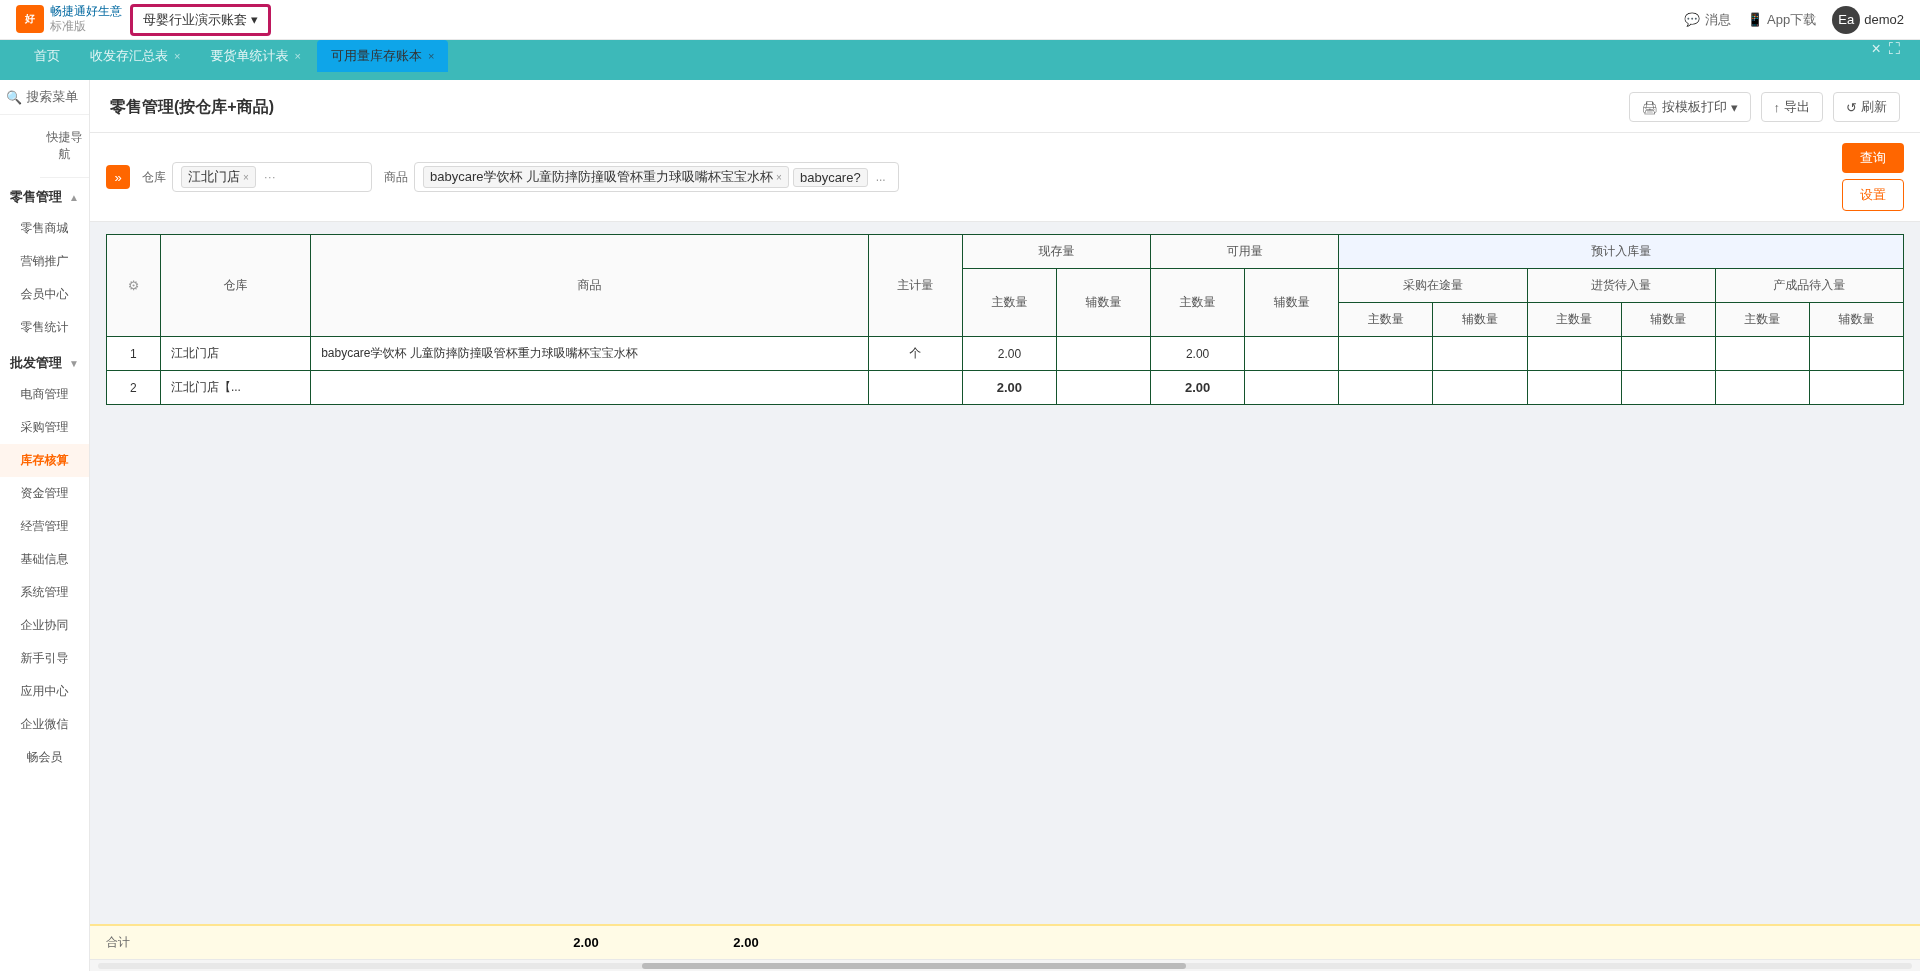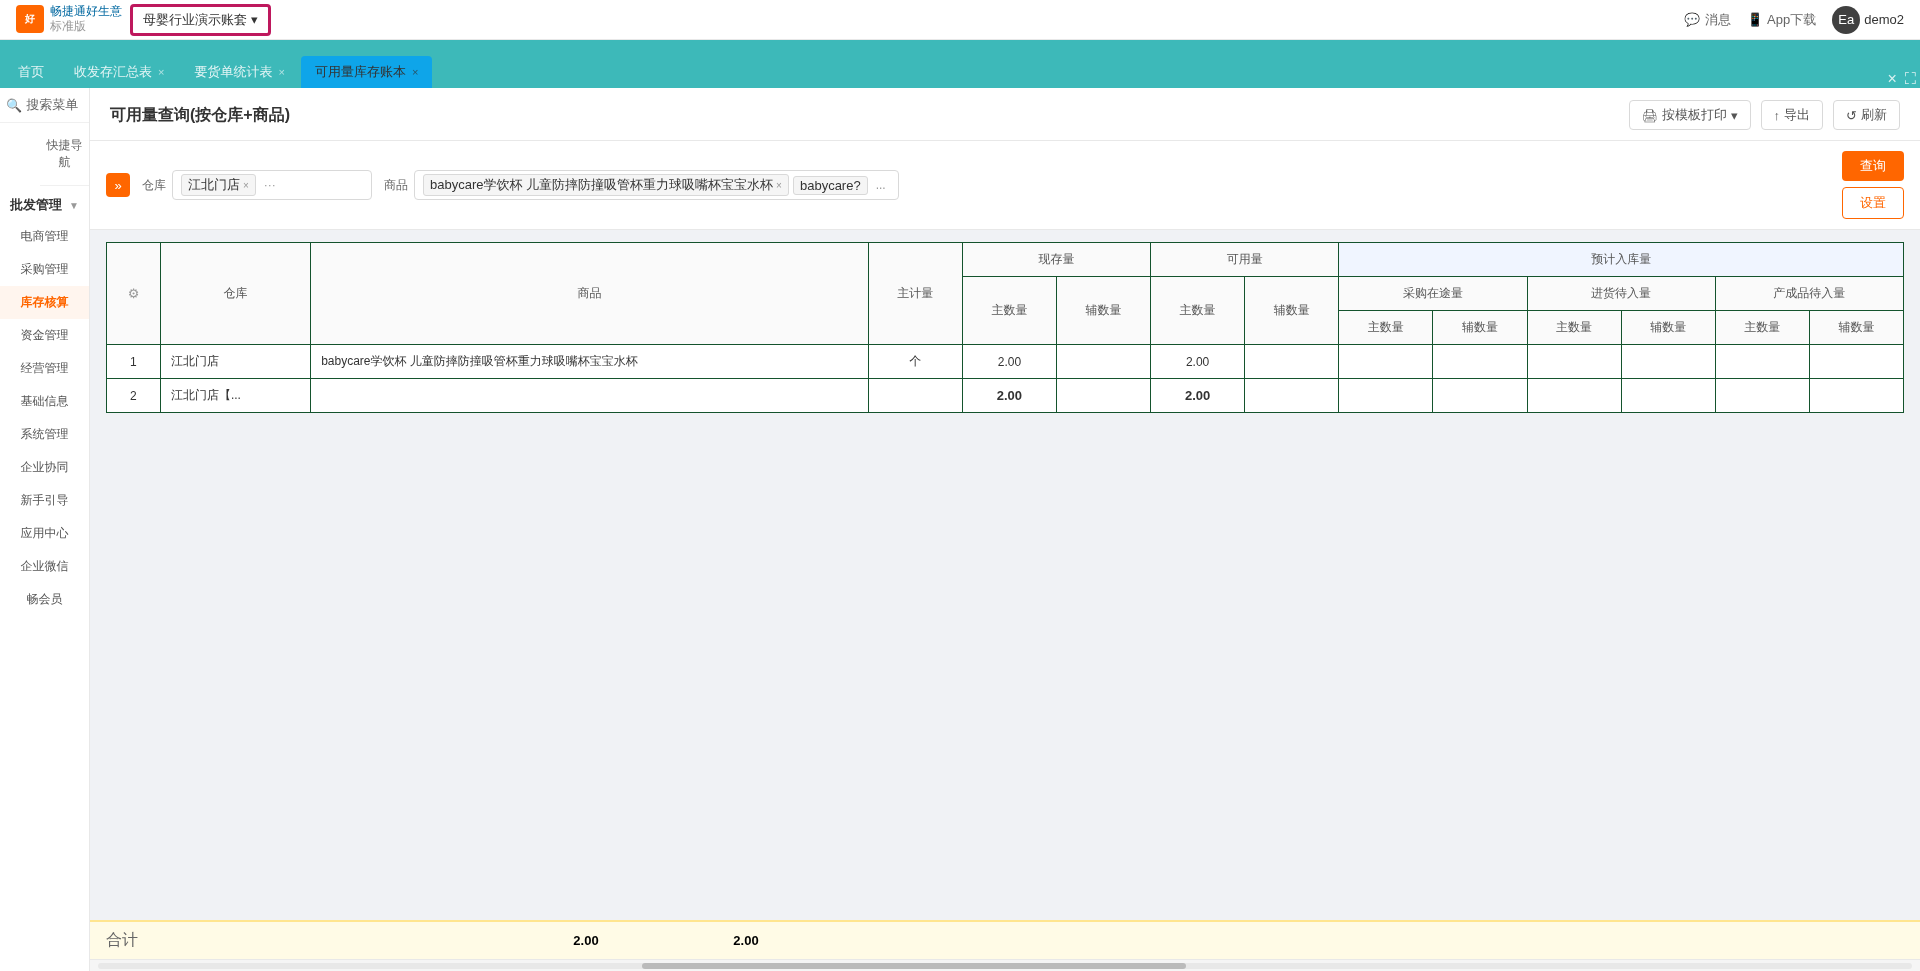--- a/index.html
+++ b/index.html
@@ -27,25 +27,25 @@
       border: 3px solid #be185d; border-radius: 4px; cursor: pointer; background: #fff;
       color: #333; font-size: 13px;
     }
     .top-bar-right { display: flex; align-items: center; gap: 16px; }
     .top-right-item { display: flex; align-items: center; gap: 4px; cursor: pointer; color: #666; font-size: 13px; }
     .avatar { width: 28px; height: 28px; border-radius: 50%; background: #404040; display: flex; align-items: center; justify-content: center; color: #fff; font-size: 11px; }
     .username { color: #333; }
 
     
     .tab-bar {
-      height: 48px;
+      height: 40px;
       background: #3db9b9;
       display: flex;
-      align-items: flex-end;
-      padding: 0 4px;
+      align-items: flex-start;
+      padding: 0 20px;
       gap: 2px;
     }
     .tab {
       display: flex; align-items: center; gap: 6px;
       padding: 6px 14px;
       border-radius: 4px 4px 0 0;
       cursor: pointer;
       font-size: 13px;
       color: rgba(255,255,255,0.85);
       background: transparent;
@@ -186,21 +186,21 @@
     .settings-icon { color: #999; cursor: pointer; }
     .row-num { color: #999; }
 
     
     .table-footer {
       background: #fffbe6;
       border-top: 2px solid #ffe58f;
       padding: 8px 16px;
       display: flex; align-items: center;
     }
-    .footer-label { color: #666; font-size: 16px; padding-right: 10px; min-width: 120px; }
+    .footer-label { color: #666; font-size: 12px; padding-right: 10px; min-width: 120px; }
     .footer-cell { min-width: 80px; text-align: center; }
 
     .scrollbar-area {
       height: 12px; background: #f5f5f5; border-top: 1px solid #e8e8e8;
       display: flex; align-items: center; padding: 0 8px;
     }
     .scrollbar-track {
       flex: 1; height: 6px; background: #e8e8e8; border-radius: 3px; position: relative;
     }
     .scrollbar-thumb {
@@ -269,20 +269,30 @@
 
 <div class="main-layout">
 
   <div class="sidebar">
     <div class="sidebar-search">
       <span>🔍</span>
       <span>搜索菜单</span>
     </div>
     <div class="sidebar-nav">
       <div class="sidebar-nav-item">快捷导航</div>
+    </div>
+    <div class="sidebar-section">
+      <div class="sidebar-section-header">
+        <span>零售管理</span>
+        <span class="arrow">▲</span>
+      </div>
+      <div class="sidebar-item">零售商城</div>
+      <div class="sidebar-item">营销推广</div>
+      <div class="sidebar-item">会员中心</div>
+      <div class="sidebar-item">零售统计</div>
     </div>
     <div class="sidebar-section">
       <div class="sidebar-section-header">
         <span>批发管理</span>
         <span class="arrow">▼</span>
       </div>
     </div>
     <div class="sidebar-item">电商管理</div>
     <div class="sidebar-item">采购管理</div>
     <div class="sidebar-item active">库存核算</div>
@@ -294,21 +304,21 @@
     <div class="sidebar-item">新手引导</div>
     <div class="sidebar-item">应用中心</div>
     <div class="sidebar-item">企业微信</div>
     <div class="sidebar-item">畅会员</div>
   </div>
 
   <div class="content">
 
     <div class="page-header">
       <div class="page-title-row">
-        <div class="page-title">可用量查询(按仓库+商品)</div>
+        <div class="page-title">零售管理(按仓库+商品)</div>
         <div class="page-actions">
           <div class="action-btn">
             <span>🖨</span>
             <span>按模板打印</span>
             <span>▾</span>
           </div>
           <div class="action-btn">
             <span>↑</span>
             <span>导出</span>
           </div>

